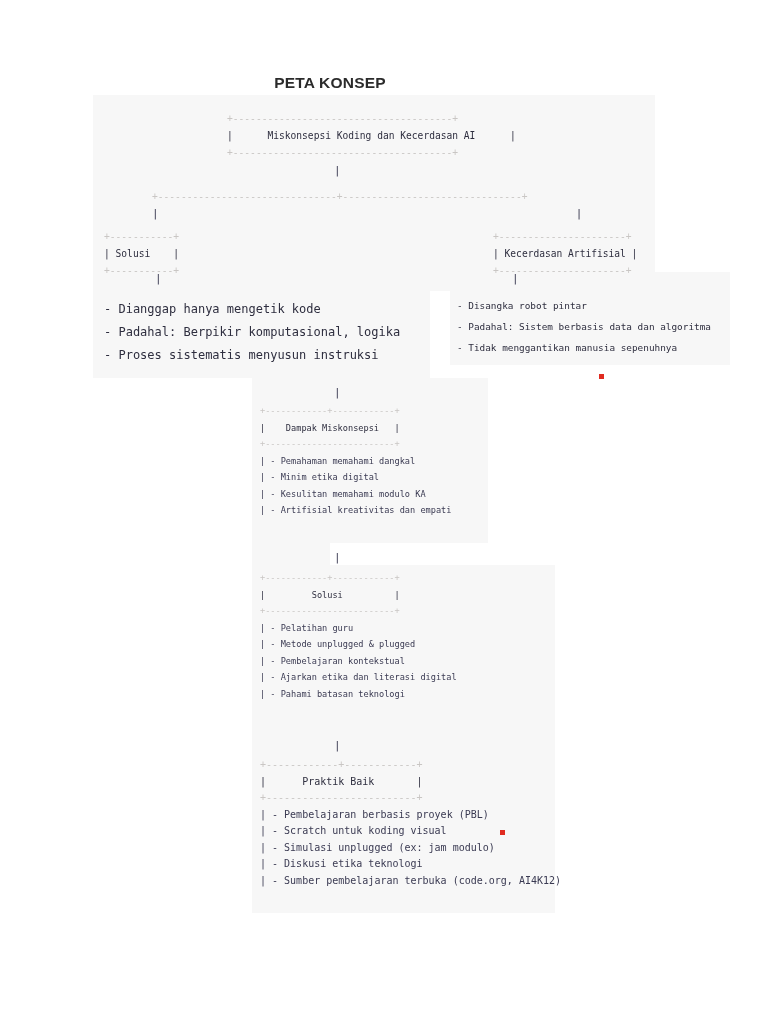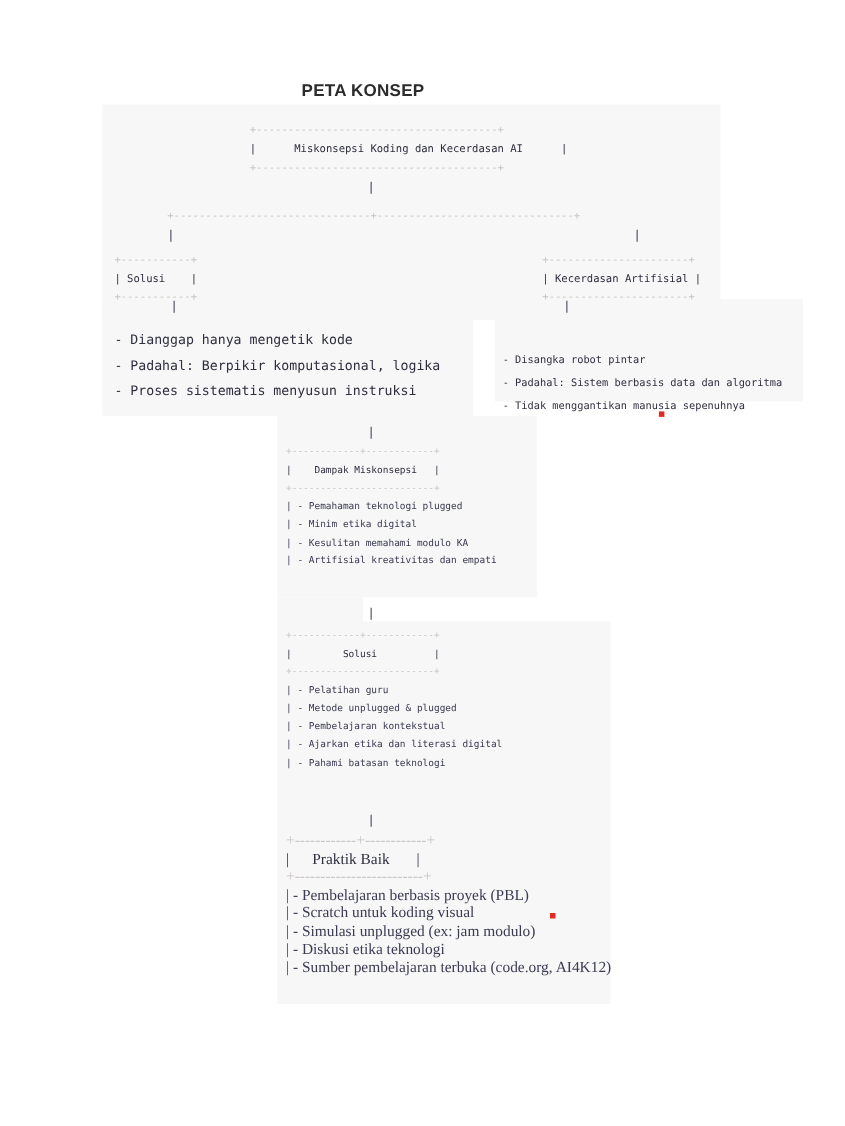--- a/index.html
+++ b/index.html
@@ -63,30 +63,30 @@
   #blk-legs      { left: 152px; top: 206px; font-size: 11px;   line-height: 16px; }
   #blk-koding    { left: 104px; top: 228px; font-size: 9.6px;  line-height: 17px; }
   #blk-kod-stem  { left: 155px; top: 271px; font-size: 11px;   line-height: 16px; }
   #blk-ka        { left: 457px; top: 228px; font-size: 9.6px;  line-height: 17px; margin-left: 36px; }
   #blk-ka-stem   { left: 512px; top: 271px; font-size: 11px;   line-height: 16px; }
   #blk-imp-stem  { left: 334px; top: 385px; font-size: 11px;   line-height: 16px; }
   #blk-impact    { left: 260px; top: 403px; font-size: 8.6px;  line-height: 16.5px; }
   #blk-sol-stem  { left: 334px; top: 550px; font-size: 11px;   line-height: 16px; }
   #blk-solusi    { left: 260px; top: 570px; font-size: 8.6px;  line-height: 16.5px; }
   #blk-prk-stem  { left: 334px; top: 738px; font-size: 11px;   line-height: 16px; }
-  #blk-praktik   { left: 260px; top: 757px; font-size: 14px;  line-height: 16.5px; font-family: Liberation Serif, serif; }
+  #blk-praktik   { left: 260px; top: 757px; font-size: 10px;  line-height: 16.5px; }
 
   
   .bullets {
     position: absolute;
     white-space: pre;
     color: #2e2e3f;
   }
   #bul-koding { left: 104px; top: 298px; font-size: 12px; line-height: 23px; }
-  #bul-ka     { left: 457px; top: 295px; font-size: 9.4px;  line-height: 21px; margin-top: 22px; }
+  #bul-ka     { left: 457px; top: 295px; font-size: 9.4px;  line-height: 21px; }
 
   
   .dot {
     position: absolute;
     width: 5px;
     height: 5px;
     background: #e02b20;
   }
   #dot-1 { left: 599px; top: 374px; }
   #dot-2 { left: 500px; top: 830px; }
@@ -127,21 +127,21 @@
 <div class="ascii" id="blk-ka-stem"><span class="vert">|</span></div>
 
 <div class="bullets" id="bul-ka"><span>- Disangka robot pintar</span>
 <span>- Padahal: Sistem berbasis data dan algoritma</span>
 <span>- Tidak menggantikan manusia sepenuhnya</span></div>
 
 <div class="ascii" id="blk-imp-stem"><span class="vert">|</span></div>
 <div class="ascii" id="blk-impact"><span class="dash">+------------+------------+</span>
 <span class="node-title">|    Dampak Miskonsepsi   |</span>
 <span class="dash">+-------------------------+</span>
-<span>| - Pemahaman teknologi plugged</span>
+<span>| - Pemahaman memahami dangkal</span>
 <span>| - Minim etika digital</span>
 <span>| - Kesulitan memahami modulo KA</span>
 <span>| - Artifisial kreativitas dan empati</span></div>
 
 <div class="ascii" id="blk-sol-stem"><span class="vert">|</span></div>
 <div class="ascii" id="blk-solusi"><span class="dash">+------------+------------+</span>
 <span class="node-title">|         Solusi          |</span>
 <span class="dash">+-------------------------+</span>
 <span>| - Pelatihan guru</span>
 <span>| - Metode unplugged &amp; plugged</span>

